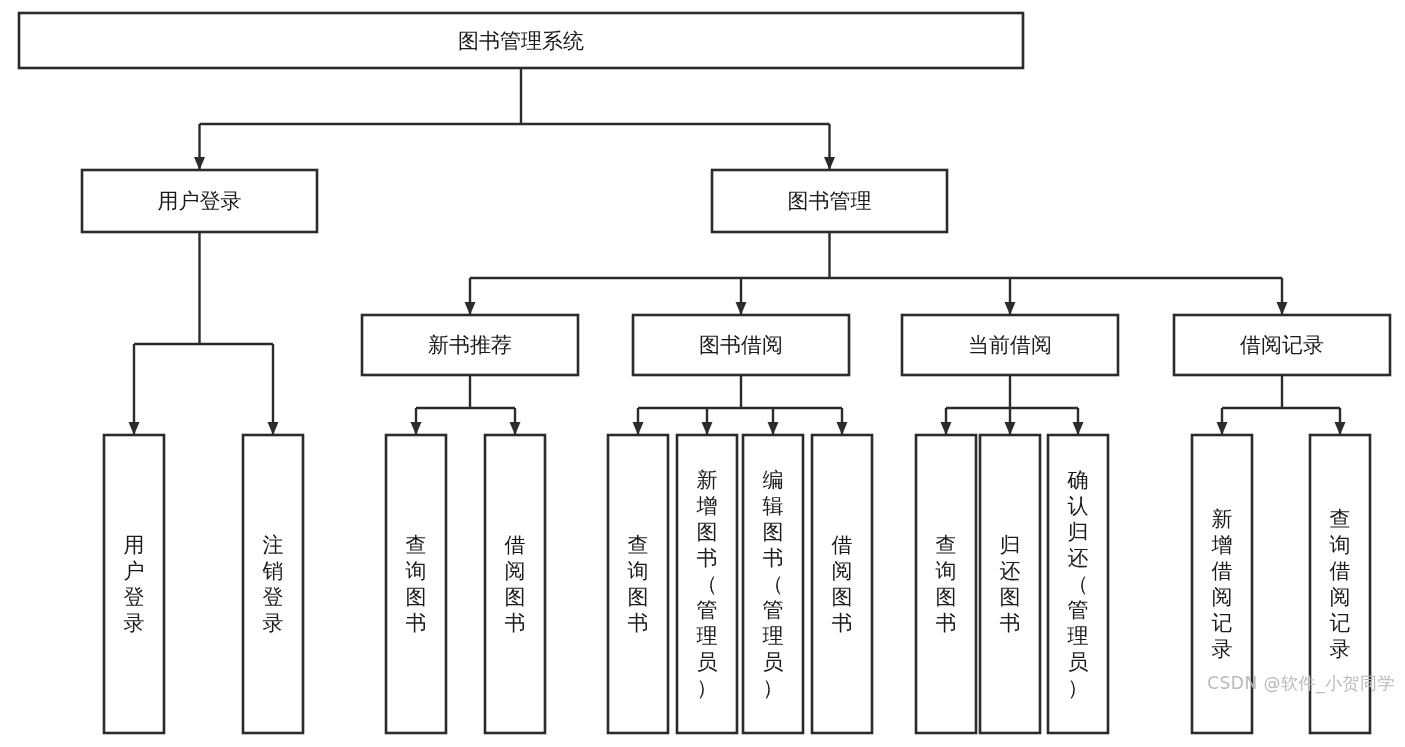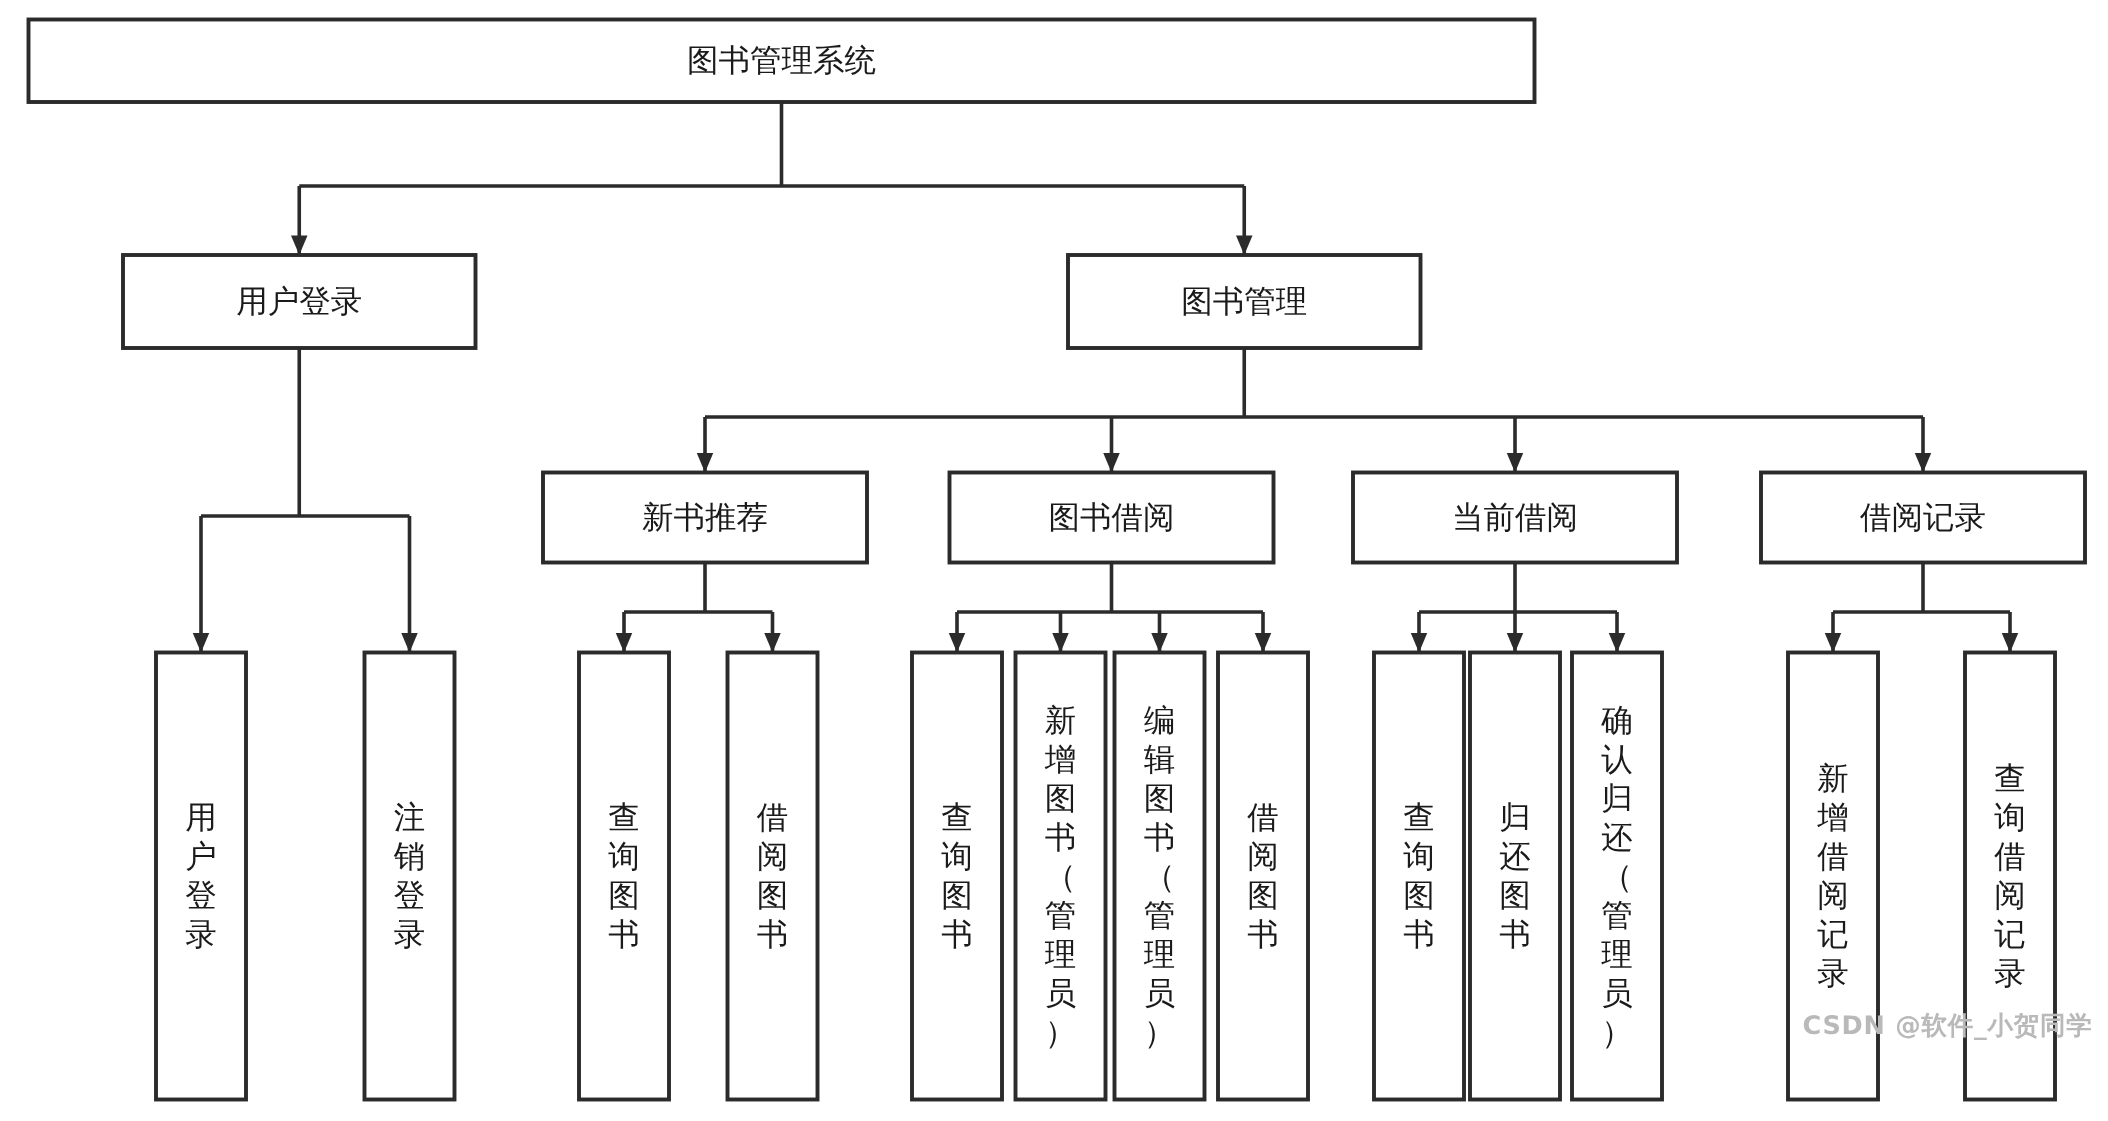--- a/index.html
+++ b/index.html
@@ -56,21 +56,20 @@
   }
   .watermark-text {
     position: absolute;
     right: 10px;
     bottom: 6px;
     font-family: "DejaVu Sans", "Liberation Sans", sans-serif;
     font-size: 17px;
     color: #b9b9b9;
     white-space: nowrap;
     letter-spacing: 0.5px;
-    font-weight: bold;
   }
 </style>
 </head>
 <body>
 
 <div id="diagram-root">
 
   <svg class="flow" viewBox="0 0 1405 747">
     <g id="connector-layer">
         <g>

